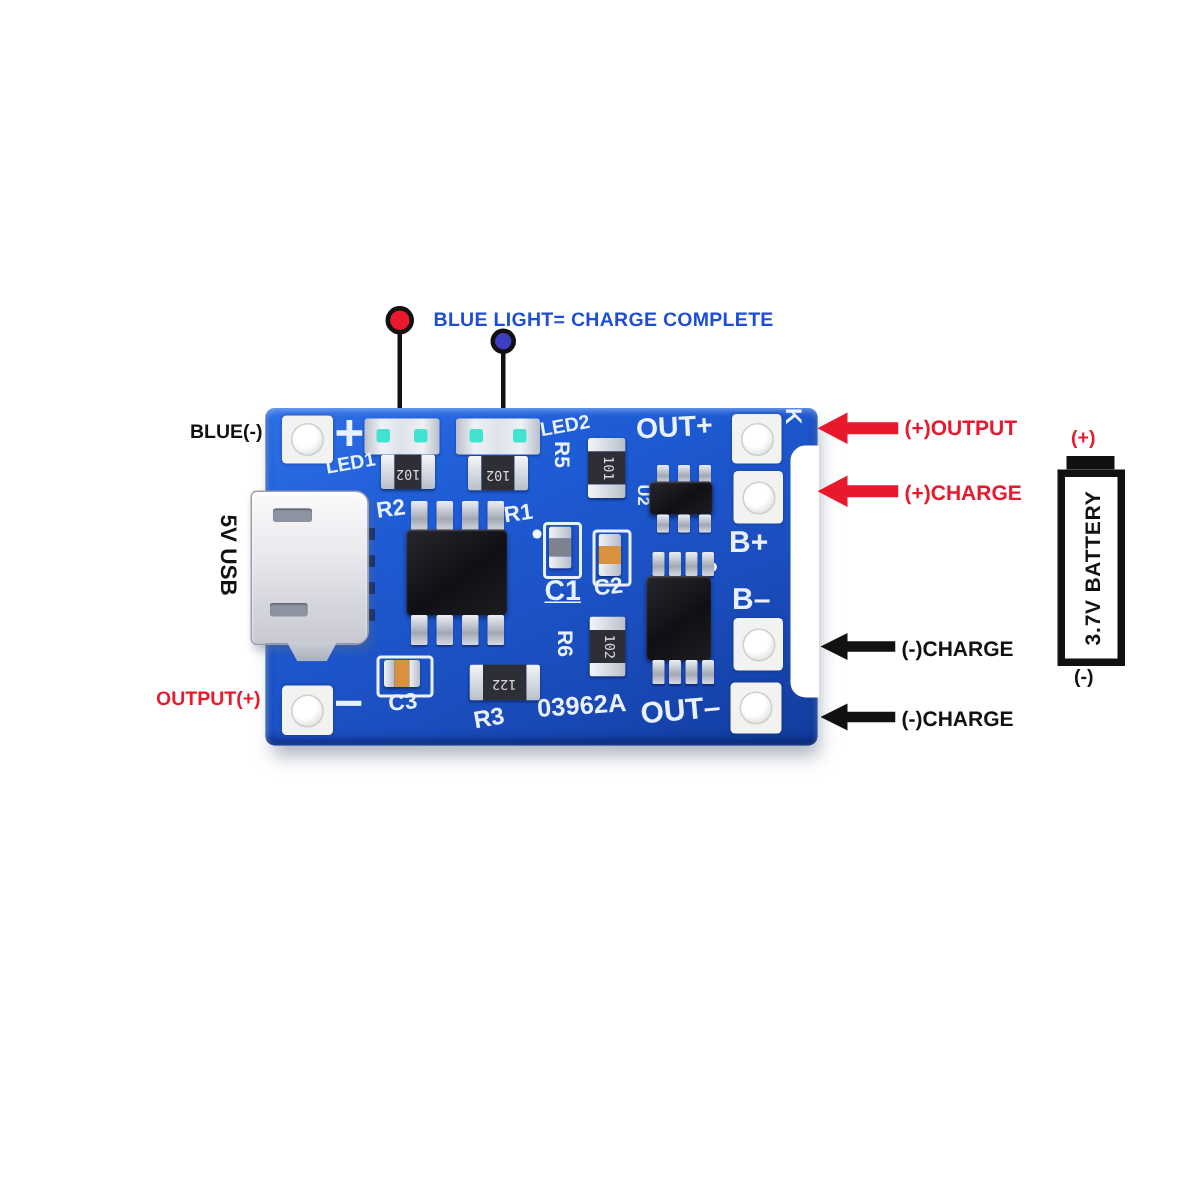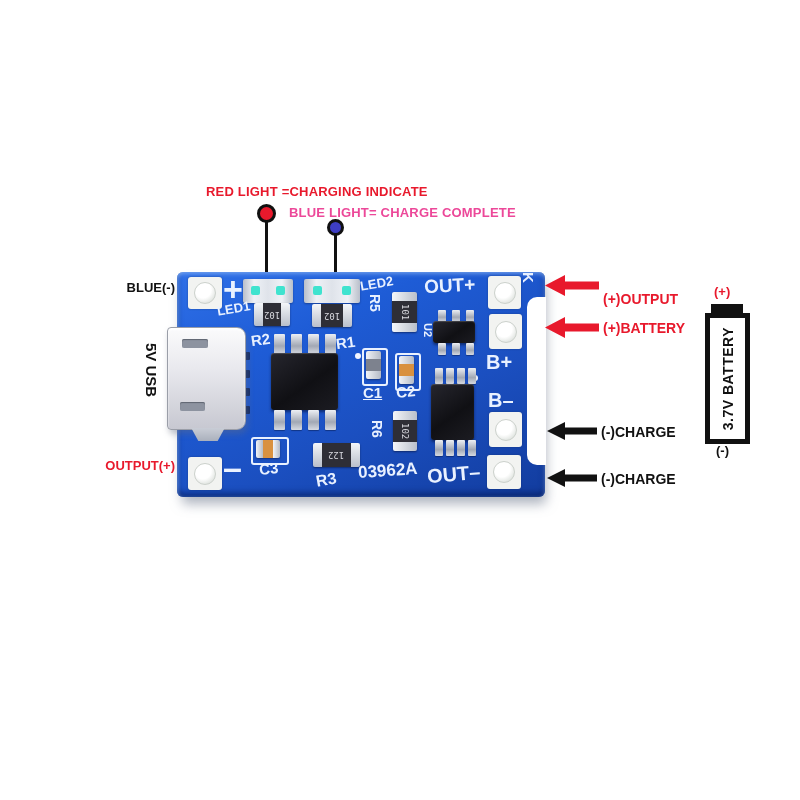--- a/index.html
+++ b/index.html
@@ -2,21 +2,21 @@
 <html><head>
 <meta charset="utf-8">
 <style>
   html,body{margin:0;padding:0;background:#fff;}
   #canvas{position:relative;width:800px;height:800px;background:#ffffff;overflow:hidden;
           font-family:"Liberation Sans",sans-serif;}
   .abs{position:absolute;}
 
   
   .legend-red{color:#e8192c;font-size:13px;font-weight:bold;letter-spacing:.2px;}
-  .legend-blue{color:#ec4899;font-size:13px;font-weight:bold;letter-spacing:.2px;}
+  .legend-blue{color:#1d4ed8;font-size:13px;font-weight:bold;letter-spacing:.2px;}
   .marker-dot{border-radius:50%;border:3px solid #111;box-sizing:border-box;}
   .marker-line{width:3px;background:#111;}
 
   .side-label{font-size:13px;font-weight:bold;}
 
   
   .board{left:177px;top:272px;width:368px;height:225px;border-radius:6px;
          background:linear-gradient(155deg,#2f70e8 0%,#1e5cd6 30%,#1b4fc0 62%,#123c9e 100%);
          box-shadow:3px 9px 12px -2px rgba(110,120,140,.55);}
   .board::before{content:"";position:absolute;inset:0;border-radius:6px;pointer-events:none;
@@ -76,29 +76,28 @@
   .bat-cap{background:#111;}
   .bat-body{border:5px solid #111;background:#fff;display:flex;align-items:center;justify-content:center;}
   .bat-label{font-size:14px;font-weight:bold;color:#111;letter-spacing:.5px;}
   .bat-term{font-size:13px;font-weight:bold;}
 </style>
 </head>
 <body>
 
 <div id="canvas">
 
-  <div class="abs legend-red" style="left:206px;top:184px;">RED LIGHT =CHARGING INDICATE</div>
   <div class="abs legend-blue" style="left:289px;top:205px;">BLUE LIGHT= CHARGE COMPLETE</div>
   <div class="abs marker-dot" style="left:257px;top:204px;width:19px;height:19px;background:#e8192c;"></div>
   <div class="abs marker-line" style="left:265px;top:221px;height:53px;"></div>
   <div class="abs marker-dot" style="left:327px;top:219px;width:17px;height:17px;background:#3e3ec4;"></div>
   <div class="abs marker-line" style="left:334px;top:234px;height:40px;"></div>
 
   <div class="abs side-label" style="left:100px;top:280px;width:75px;text-align:right;color:#111;">BLUE(-)</div>
-  <div class="abs side-label" style="left:90px;top:458px;width:85px;text-align:right;color:#e8192c;">OUTPUT(+)</div>
+  <div class="abs side-label" style="left:104px;top:458px;width:85px;text-align:left;color:#e8192c;">OUTPUT(+)</div>
 
   <div class="abs vtext" style="left:143px;top:343px;height:90px;font-size:15px;font-weight:bold;color:#111;">5V USB</div>
 
   <div class="abs board">
 
     <div class="abs notch" style="left:350px;top:25px;width:19px;height:168px;"></div>
 
     <div class="abs pad" style="left:11px;top:5px;width:34px;height:32px;">
         <div class="hole"></div>
       </div>
@@ -185,21 +184,21 @@
         <div class="end"></div>
         <div class="bodygray"></div>
         <div class="end"></div>
       </div>
     <div class="abs outline" style="left:218px;top:81px;width:22px;height:34px;"></div>
     <div class="abs capc" style="left:222px;top:84px;width:15px;height:28px;">
         <div class="end"></div>
         <div class="bodytan"></div>
         <div class="end"></div>
       </div>
-    <div class="abs silk" style="left:186px;top:113px;font-size:15px;text-decoration:underline;">C1</div>
+    <div class="abs silk" style="left:186px;top:113px;font-size:19px;text-decoration:underline;">C1</div>
     <div class="abs silk" style="left:219px;top:112px;font-size:15px;transform:rotate(-6deg);">C2</div>
     <div class="abs dot" style="left:178px;top:81px;width:6px;height:6px;"></div>
     <div class="abs dot" style="left:295px;top:103px;width:6px;height:6px;"></div>
 
     <div class="abs silk" style="left:309px;top:80px;font-size:20px;">B+</div>
     <div class="abs silk" style="left:311px;top:118px;font-size:20px;">B–</div>
 
     <div class="abs pin" style="left:258px;top:96px;width:8px;height:16px;"></div>
     <div class="abs pin" style="left:269px;top:96px;width:8px;height:16px;"></div>
     <div class="abs pin" style="left:280px;top:96px;width:8px;height:16px;"></div>
@@ -245,26 +244,26 @@
 
   <div class="abs usb" style="left:167px;top:327px;width:77px;height:101px;">
     <div class="slot" style="left:14px;top:11px;width:26px;height:9px;"></div>
     <div class="slot" style="left:12px;top:74px;width:25px;height:9px;"></div>
   </div>
   <div class="abs usb-lip" style="left:186px;top:428px;width:44px;height:13px;"></div>
 
   <svg class="abs" style="left:545px;top:273px;" width="54" height="25" viewBox="0 0 54 25">
       <polygon points="0,12.5 20,2 20,8.5 54,8.5 54,16.5 20,16.5 20,23" fill="#e8192c"></polygon>
     </svg>
-  <div class="abs arrow-label-red" style="left:603px;top:277px;margin-top:14px;">(+)OUTPUT</div>
+  <div class="abs arrow-label-red" style="left:603px;top:277px;">(+)OUTPUT</div>
 
   <svg class="abs" style="left:545px;top:315px;" width="54" height="25" viewBox="0 0 54 25">
       <polygon points="0,12.5 20,2 20,8.5 54,8.5 54,16.5 20,16.5 20,23" fill="#e8192c"></polygon>
     </svg>
-  <div class="abs arrow-label-red" style="left:603px;top:320px;">(+)BATTERY</div>
+  <div class="abs arrow-label-red" style="left:603px;top:320px;">(+)CHARGE</div>
 
   <svg class="abs" style="left:547px;top:420px;" width="50" height="22" viewBox="0 0 50 22">
       <polygon points="0,11 18,2 18,7.5 50,7.5 50,14.5 18,14.5 18,20" fill="#111111"></polygon>
     </svg>
   <div class="abs arrow-label-black" style="left:601px;top:424px;">(-)CHARGE</div>
 
   <svg class="abs" style="left:547px;top:467px;" width="50" height="22" viewBox="0 0 50 22">
       <polygon points="0,11 18,2 18,7.5 50,7.5 50,14.5 18,14.5 18,20" fill="#111111"></polygon>
     </svg>
   <div class="abs arrow-label-black" style="left:601px;top:471px;">(-)CHARGE</div>

